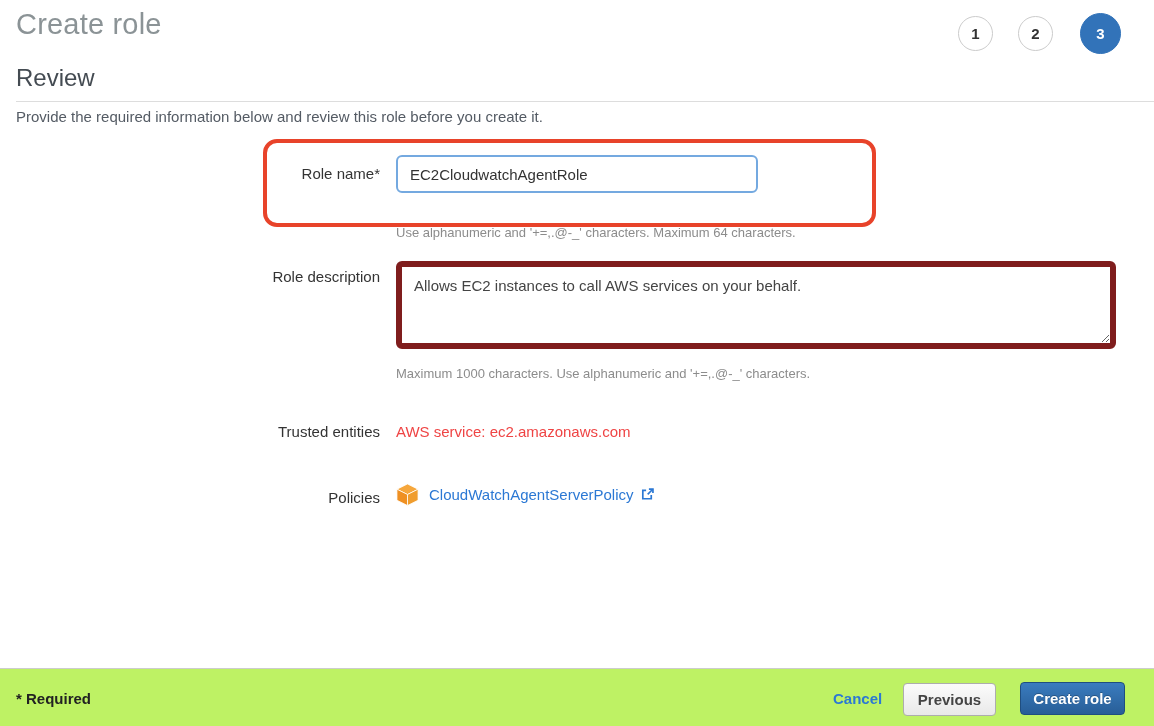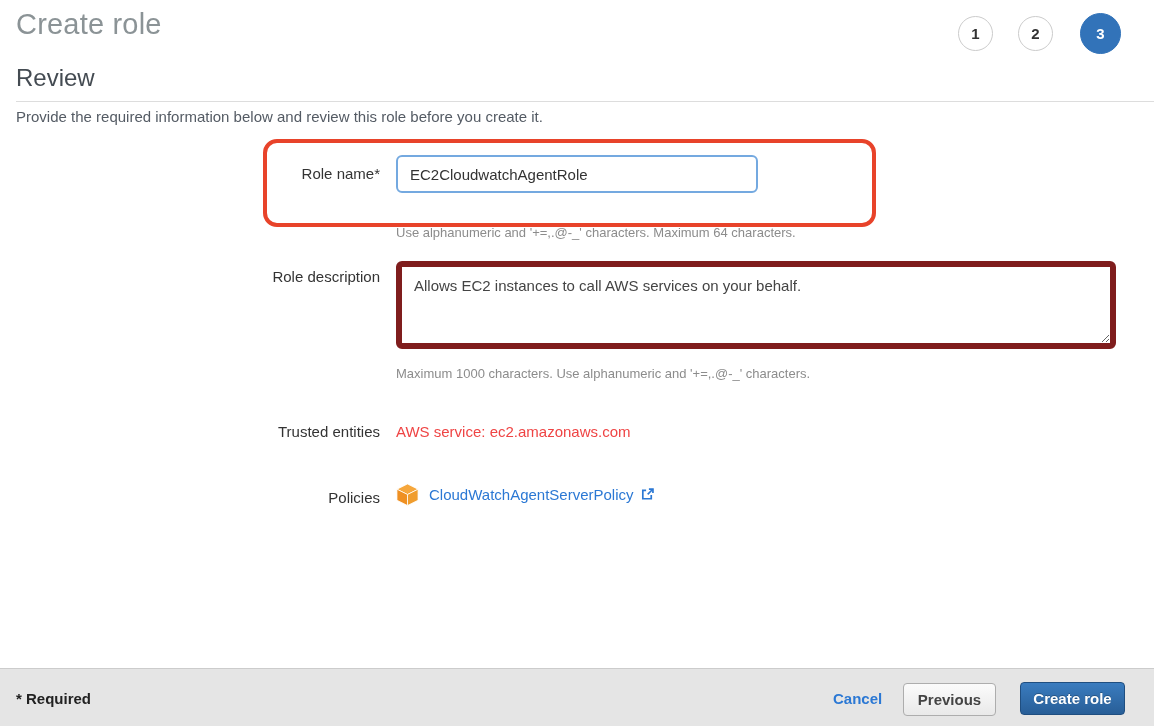--- a/index.html
+++ b/index.html
@@ -51,21 +51,21 @@
   .policies-row{position:absolute;left:396px;top:483px;display:flex;align-items:center;gap:10px;}
   .policy-cube{width:23px;height:23px;flex:0 0 auto;}
   .policy-link{display:flex;align-items:center;gap:6px;font-size:15px;color:var(--link-blue);text-decoration:none;cursor:pointer;}
   .ext-icon{width:15px;height:15px;}
 
   
   .annotation{position:absolute;border:4px solid var(--annotation-red);border-radius:14px;pointer-events:none;}
   .ann-role-name{left:263px;top:139px;width:613px;height:88px;}
 
   
-  .footer{position:absolute;left:0;right:0;top:668px;height:58px;background:#e5e5e5;border-top:1px solid #ccc;}
+  .footer{position:absolute;left:0;right:0;top:668px;height:58px;background:#bef264;border-top:1px solid #ccc;}
   .required-note{position:absolute;left:16px;top:21px;font-size:15px;font-weight:700;color:#222;}
   .cancel-link{position:absolute;left:833px;top:21px;font-size:15px;font-weight:700;color:var(--link-blue);cursor:pointer;text-decoration:none;}
   .btn{position:absolute;display:flex;align-items:center;justify-content:center;font-size:15px;font-weight:700;
        border-radius:4px;cursor:pointer;font-family:"Liberation Sans","DejaVu Sans",sans-serif;text-align:center;}
   .btn-previous{left:903px;top:14px;width:93px;height:33px;color:#444;
        background:linear-gradient(#fbfbfb,#e9e9e9);border:1px solid #adadad;}
   .btn-create{left:1020px;top:13px;width:105px;height:33px;color:#fff;
        background:linear-gradient(#3a7cbf,#285e97);border:1px solid #1f4e80;text-shadow:0 -1px 0 rgba(0,0,0,.25);}
 </style>
 </head>

